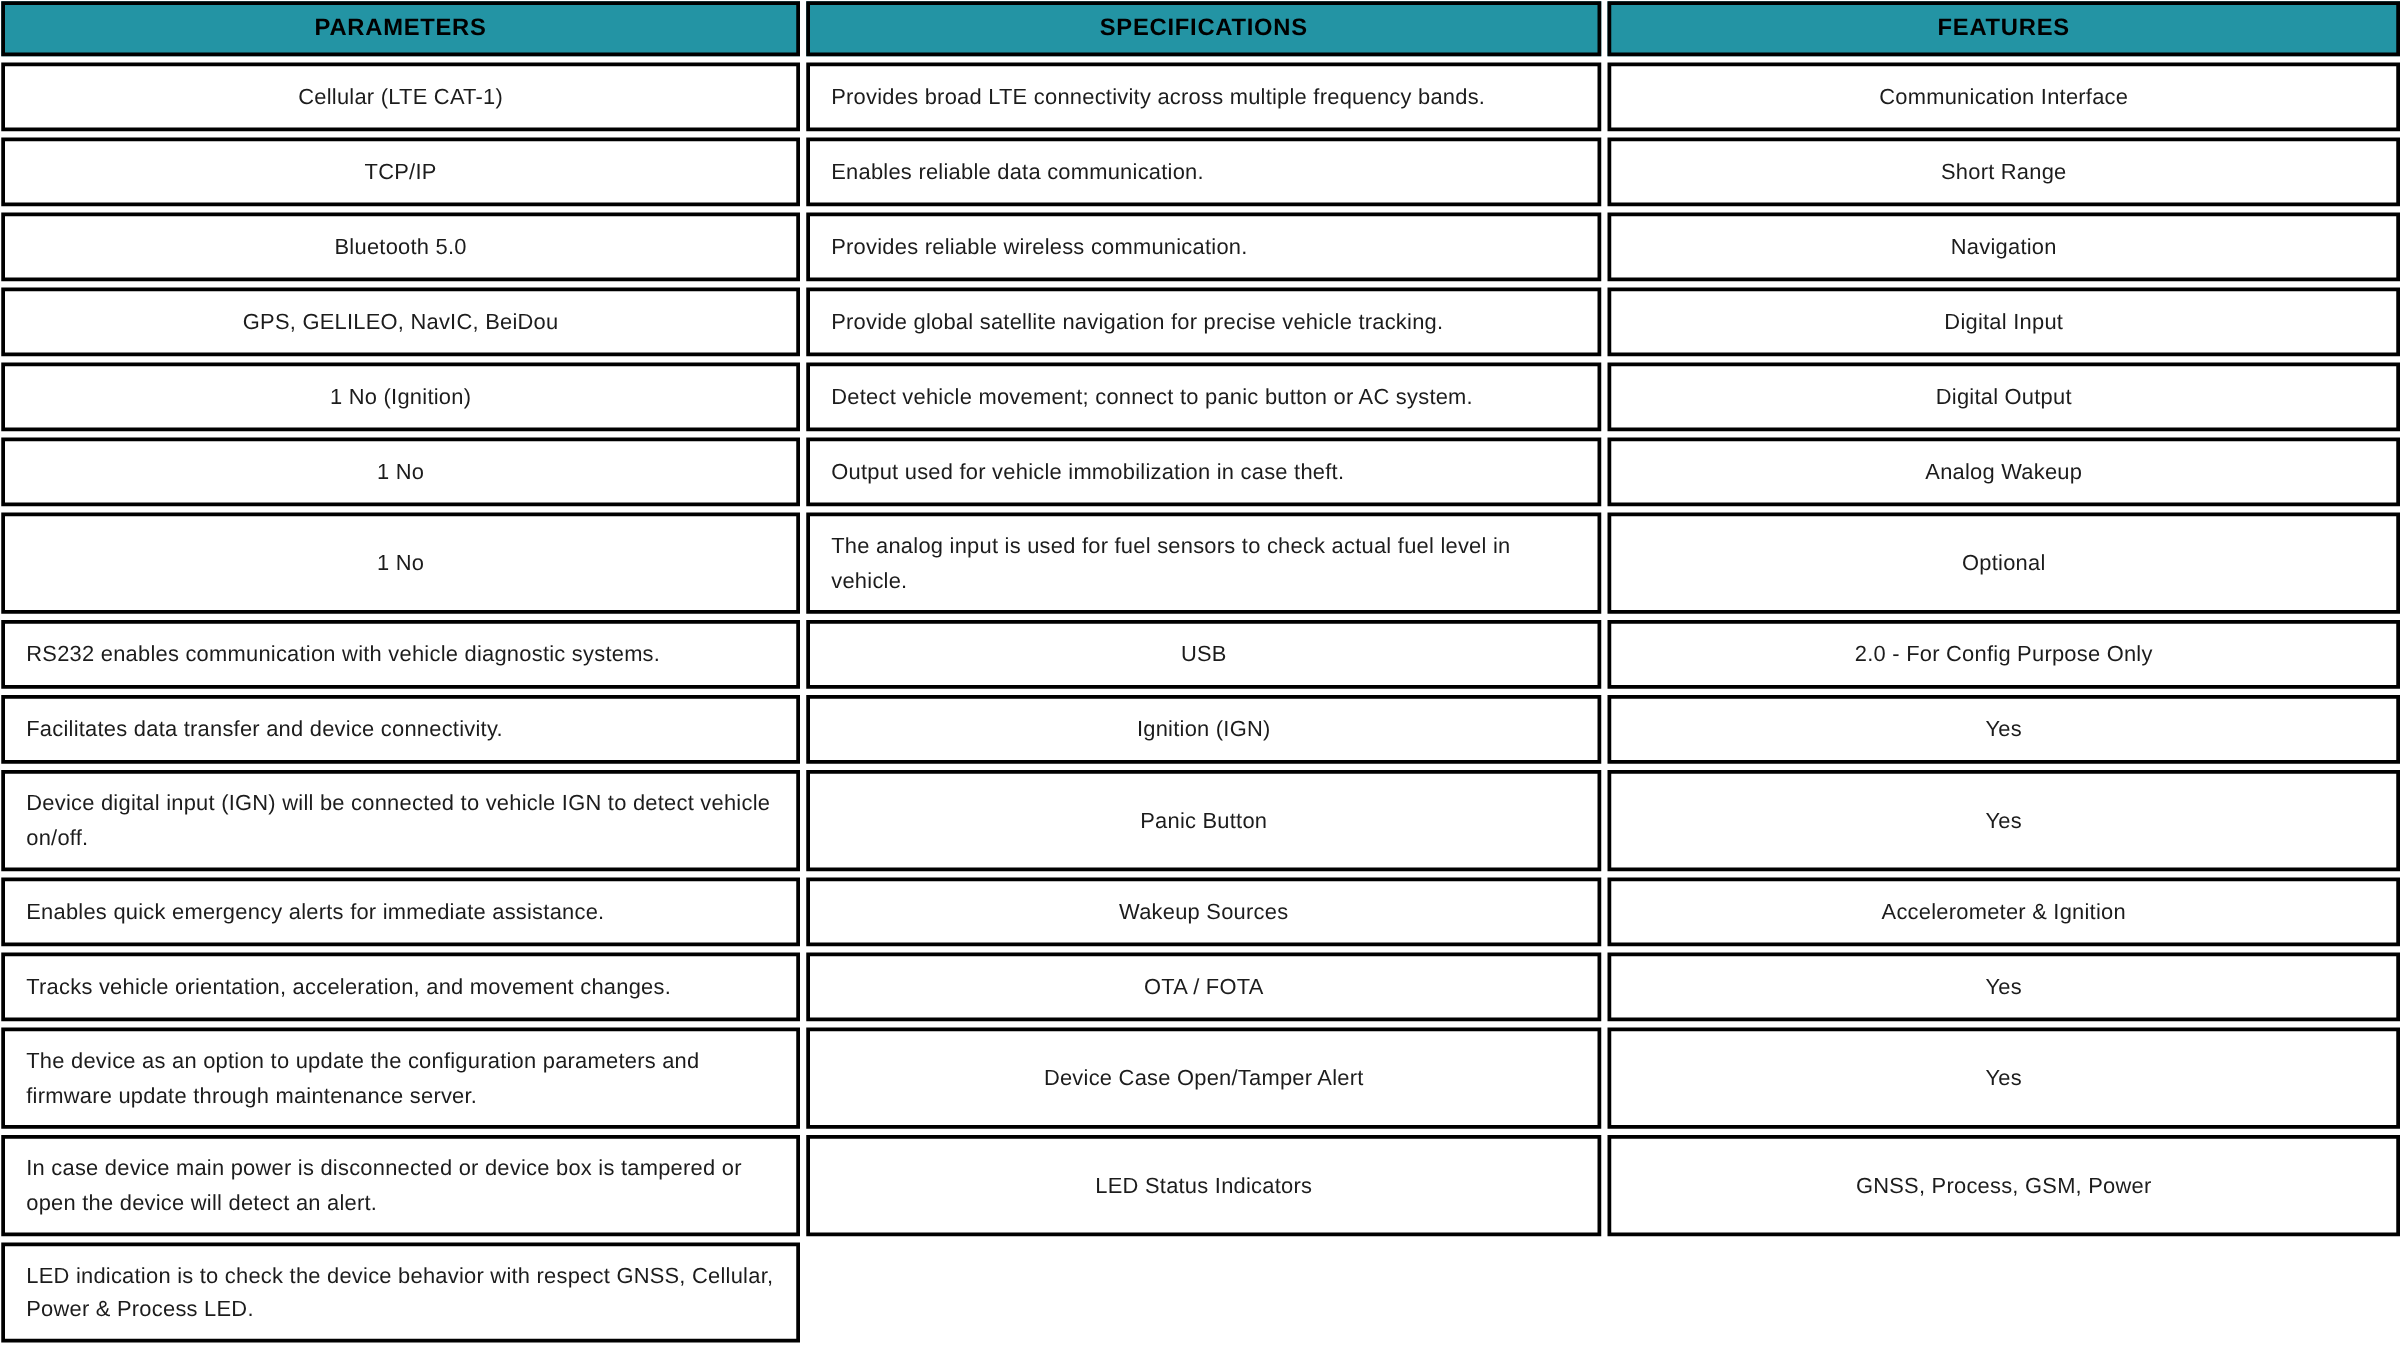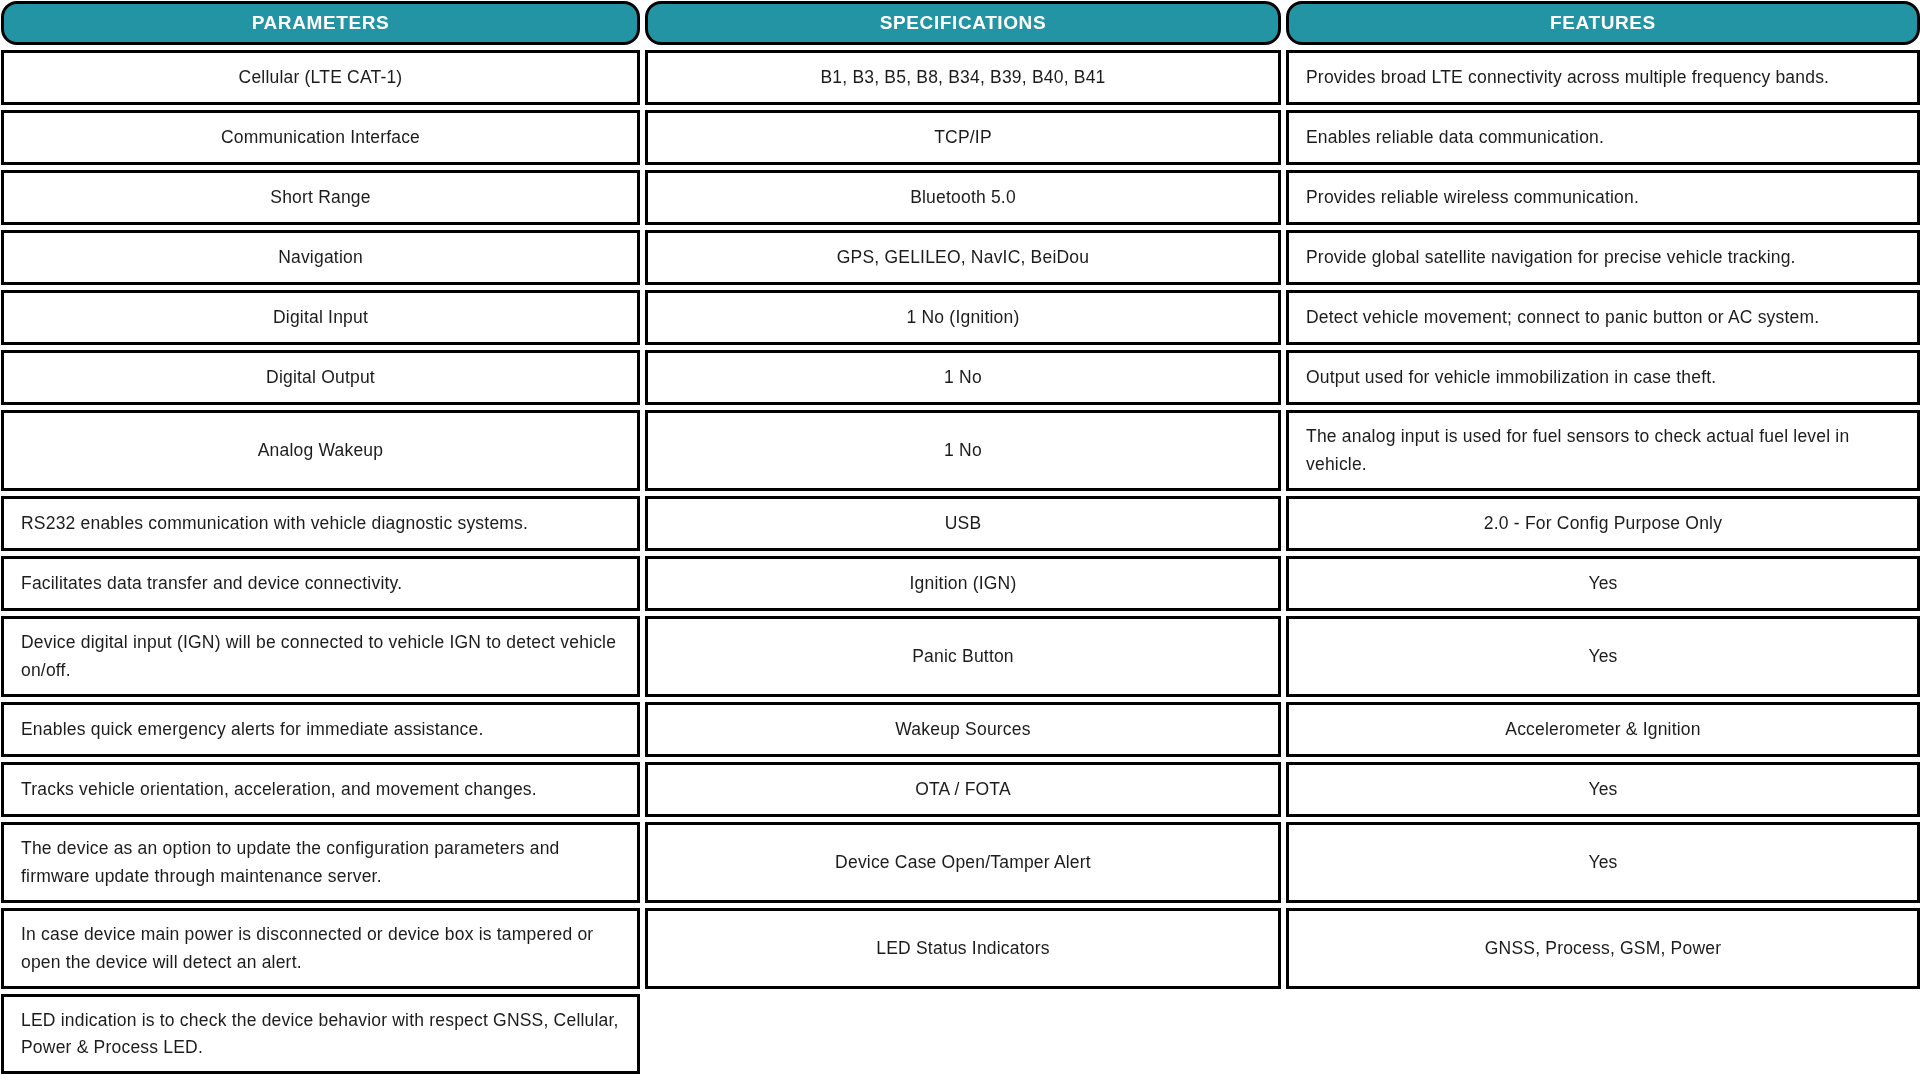--- a/index.html
+++ b/index.html
@@ -37,40 +37,38 @@
     text-align: right;
     padding: 2px 10px;
   }
   .cell.left {
     justify-content: flex-start;
     text-align: left;
     padding: 4px 10px 4px 17px;
   }
   .cell.header {
     background: #2394a4;
-    color: #ffffff;
+    color: #000000;
     font-weight: bold;
     font-size: 19px;
     letter-spacing: 0.6px;
     justify-content: center;
     text-align: left;
-    border-radius: 16px;
   }
 </style>
 </head>
 <body>
 
 <div class="spec-table">
 
   <div class="cell header">PARAMETERS</div>
   <div class="cell header">SPECIFICATIONS</div>
   <div class="cell header">FEATURES</div>
 
   <div class="cell center">Cellular (LTE CAT-1)</div>
-  <div class="cell center">B1, B3, B5, B8, B34, B39, B40, B41</div>
   <div class="cell left">Provides broad LTE connectivity across multiple frequency bands.</div>
 
   <div class="cell center">Communication Interface</div>
   <div class="cell center">TCP/IP</div>
   <div class="cell left">Enables reliable data communication.</div>
 
   <div class="cell center">Short Range</div>
   <div class="cell center">Bluetooth 5.0</div>
   <div class="cell left">Provides reliable wireless communication.</div>
 
@@ -83,20 +81,21 @@
   <div class="cell left">Detect vehicle movement; connect to panic button or AC system.</div>
 
   <div class="cell center">Digital Output</div>
   <div class="cell center">1 No</div>
   <div class="cell left">Output used for vehicle immobilization in case theft.</div>
 
   <div class="cell center">Analog Wakeup</div>
   <div class="cell center">1 No</div>
   <div class="cell left">The analog input is used for fuel sensors to check actual fuel level in vehicle.</div>
 
+  <div class="cell center">Optional</div>
   <div class="cell left">RS232 enables communication with vehicle diagnostic systems.</div>
 
   <div class="cell center">USB</div>
   <div class="cell center">2.0 - For Config Purpose Only</div>
   <div class="cell left">Facilitates data transfer and device connectivity.</div>
 
   <div class="cell center">Ignition (IGN)</div>
   <div class="cell center">Yes</div>
   <div class="cell left">Device digital input (IGN) will be connected to vehicle IGN to detect vehicle on/off.</div>
 

